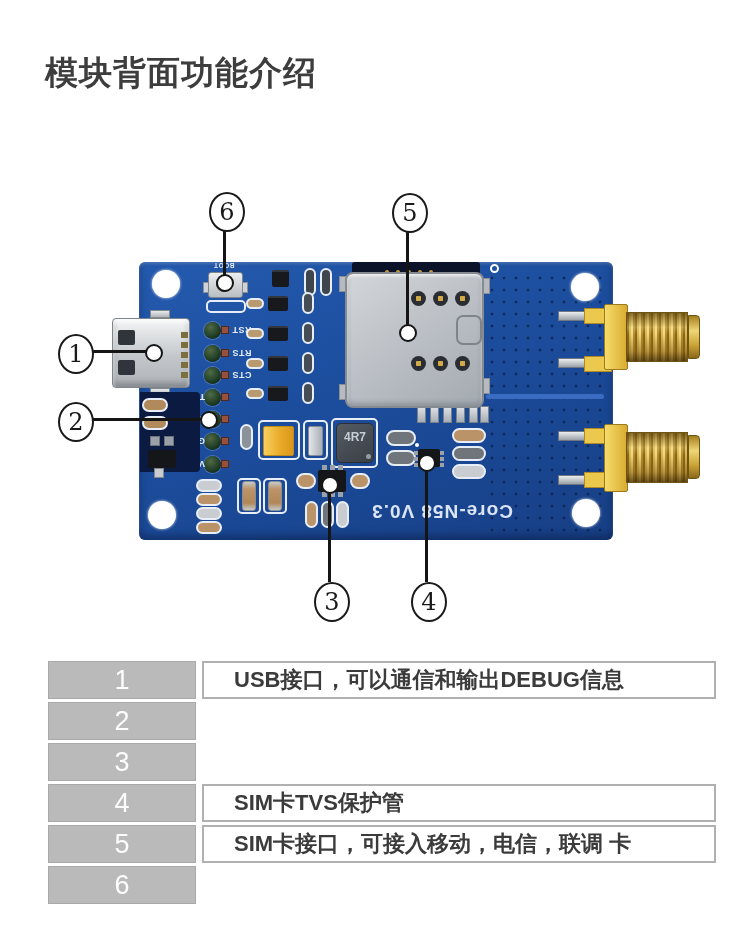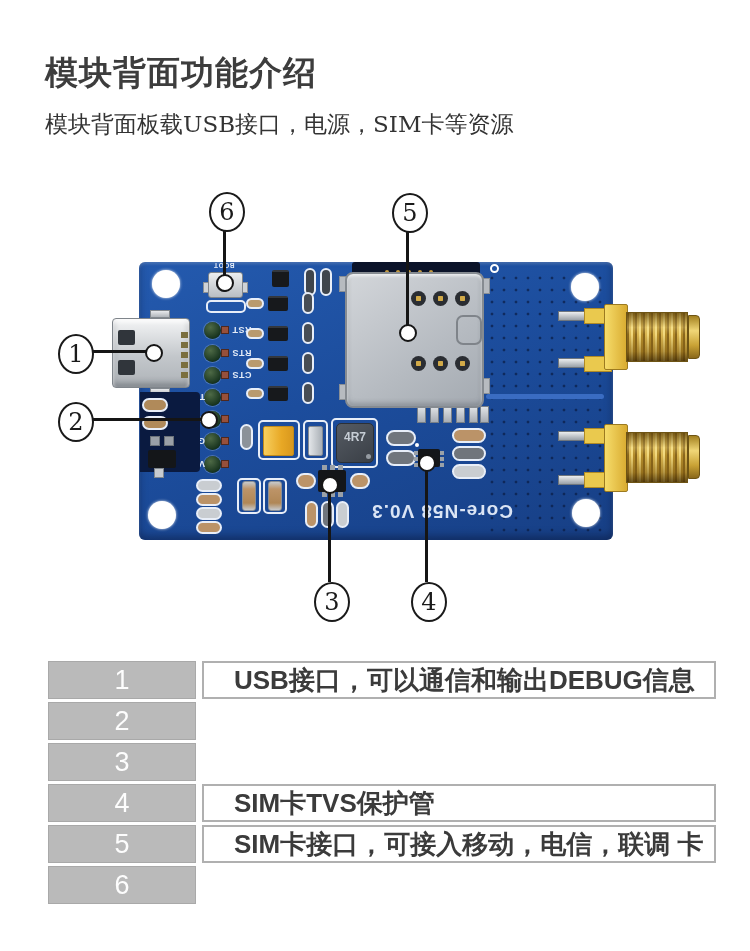--- a/index.html
+++ b/index.html
@@ -52,31 +52,30 @@
   .cl-line{position:absolute;background:#151515;z-index:50;}
   .cl-dot{position:absolute;width:14px;height:14px;background:#fff;border:2.5px solid #151515;
       border-radius:50%;z-index:55;}
 
   
   #spec-table{position:absolute;left:48px;top:661px;width:668px;}
   .trow{display:flex;height:38px;margin-bottom:3px;}
   .tnum{width:146px;background:#bababa;border:1px solid #a9a9a9;color:#fdfdfd;font-size:27px;
         display:flex;align-items:center;justify-content:center;}
   .tgap{width:6px;}
-  .tdesc{flex:1;background:#fff;border:2px solid #b0b0b0;color:#3b3b3b;font-size:26px;font-weight:600;
+  .tdesc{flex:1;background:#fff;border:2px solid #b0b0b0;color:#3b3b3b;font-size:22px;font-weight:600;
         display:flex;align-items:center;padding-left:30px;font-family:"Liberation Sans",sans-serif;}
   .rot{transform:rotate(180deg);}
 </style>
 </head>
 <body>
 
 <div id="page">
 
   <h1 class="title">模块背面功能介绍</h1>
-  <p class="subtitle">模块背面板载USB接口，电源，SIM卡等资源</p>
 
   <div id="pcb">
 
     <div class="vias" style="left:347px;top:10px;width:124px;height:264px;"></div>
     <div class="trace" style="left:347px;top:132px;width:118px;height:5px;"></div>
 
     <div class="hole" style="left:13px;top:8px;"></div>
     <div class="hole" style="left:432px;top:11px;"></div>
     <div class="hole" style="left:9px;top:239px;"></div>
     <div class="hole" style="left:433px;top:237px;"></div>

